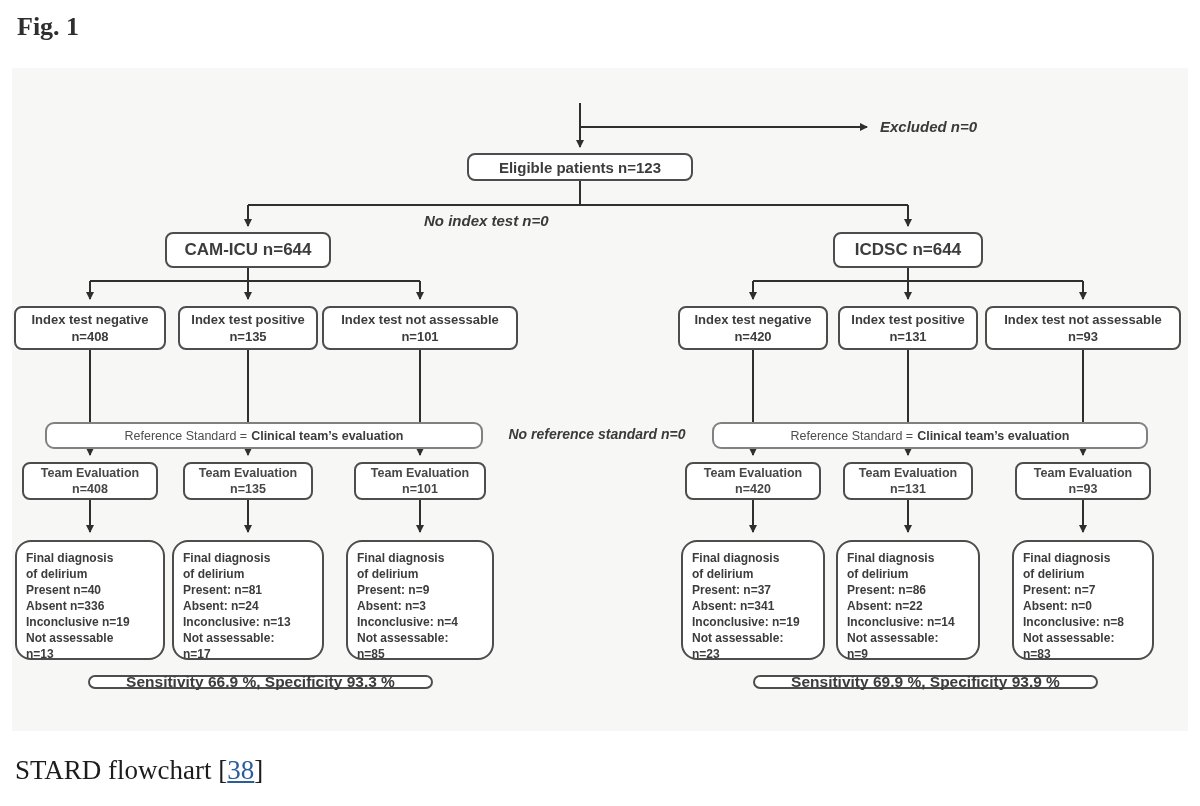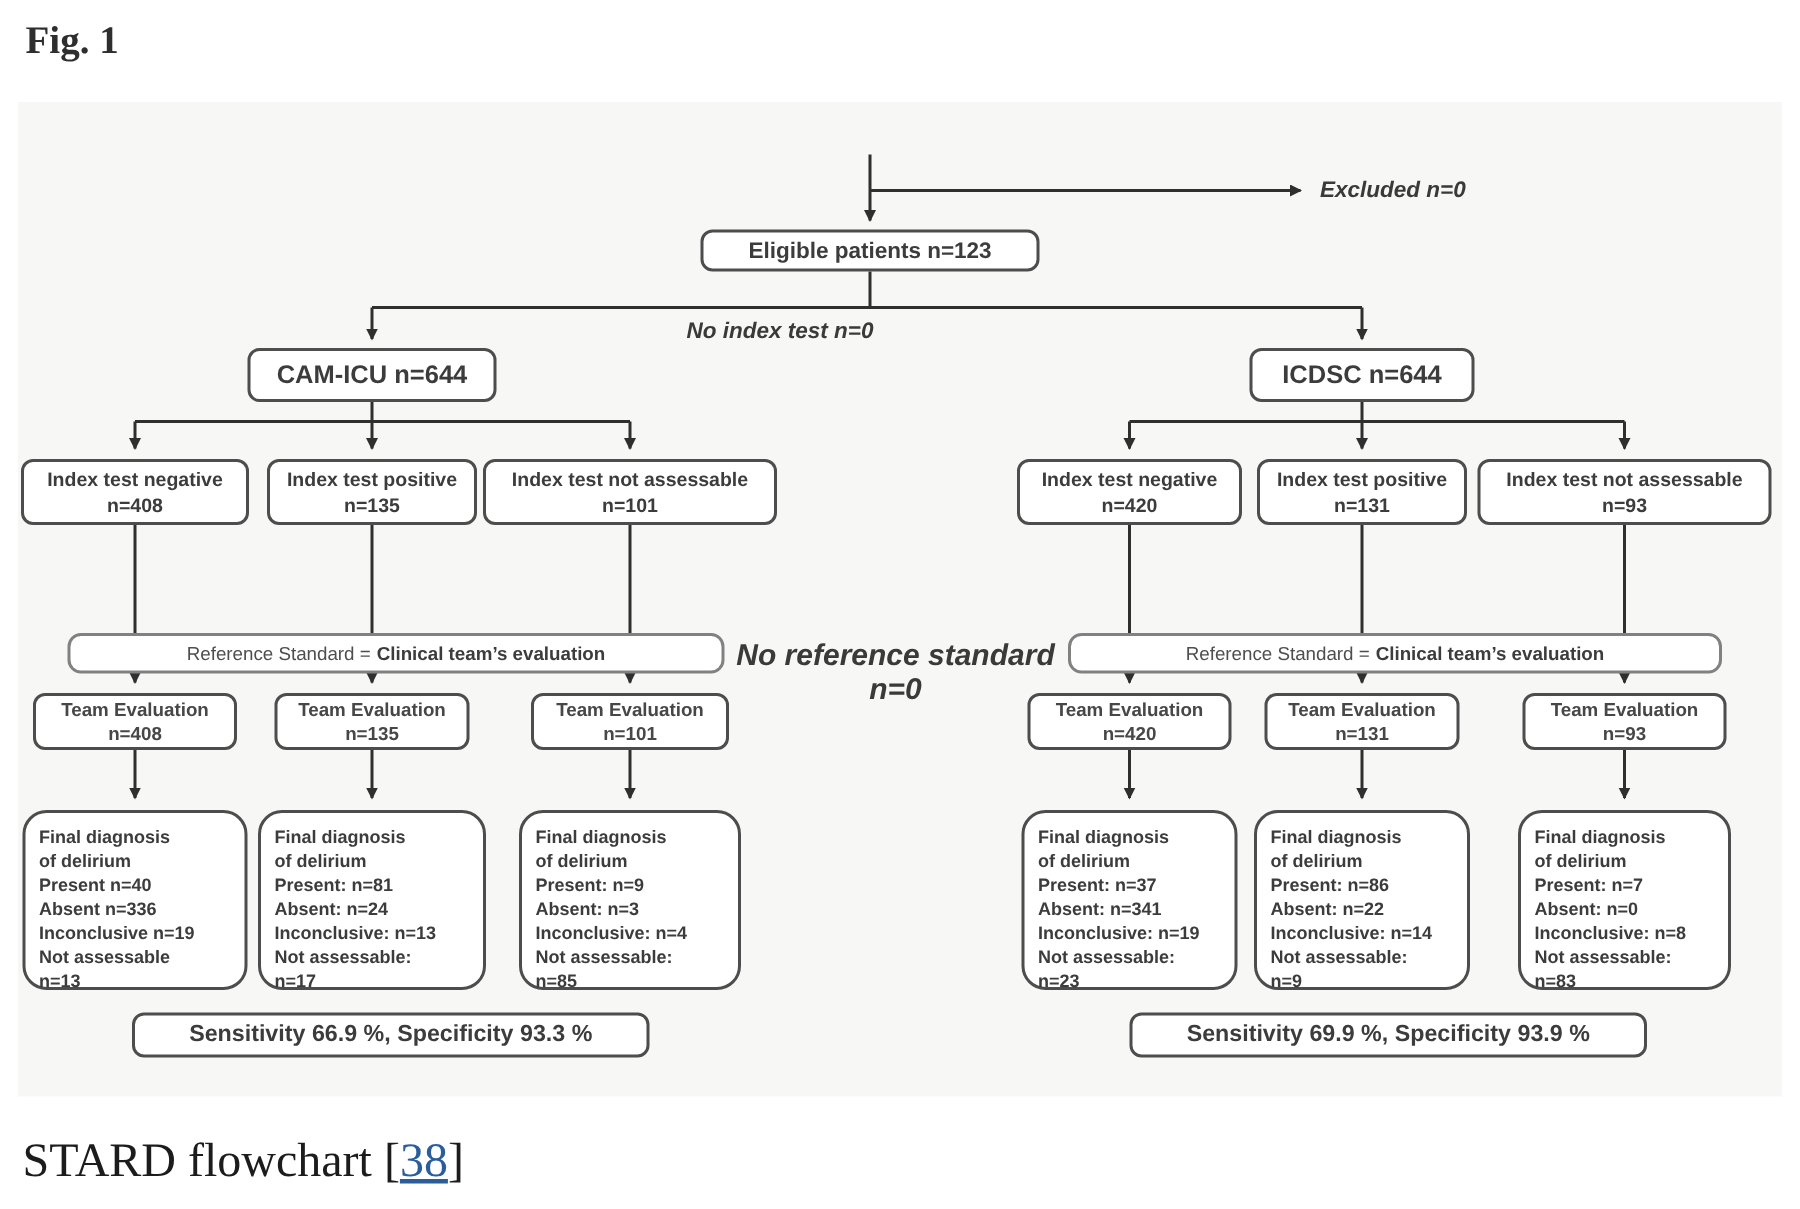--- a/index.html
+++ b/index.html
@@ -34,30 +34,30 @@
 
   .team { top:394px; height:38px; font-size:12.5px; line-height:16px; font-weight:600; color:#474747; }
   .t-l1{left:10px;width:136px}  .t-l2{left:171px;width:130px}  .t-l3{left:342px;width:132px}
   .t-r1{left:673px;width:136px} .t-r2{left:831px;width:130px}  .t-r3{left:1003px;width:136px}
 
   .final { top:472px; height:120px; border-radius:16px; font-size:12px; line-height:16px;
            align-items:flex-start; justify-content:flex-start; padding:8px 19px 4px 9px; text-align:left; }
   .f-l1{left:3px;width:150px}   .f-l2{left:160px;width:152px}  .f-l3{left:334px;width:148px}
   .f-r1{left:669px;width:144px} .f-r2{left:824px;width:144px}  .f-r3{left:1000px;width:142px}
 
-  .sens { top:607px; height:30px; font-size:15.5px; }
+  .sens { top:607px; height:14px; font-size:15.5px; }
   .s-l{left:76px;width:345px}   .s-r{left:741px;width:345px}
 
   .note { position:absolute; font-style:italic; font-weight:bold; color:#3a3a3a; font-size:15px; }
   .n-excluded{ left:868px; top:50px;  width:150px; text-align:left; }
-  .n-noindex { left:396px; top:144px; width:224px; text-align:center; }
-  .n-noref   { left:473px; top:358px; width:224px; text-align:center; font-size:20px; }
+  .n-noindex { left:412px; top:144px; width:224px; }
+  .n-noref   { left:473px; top:358px; width:224px; text-align:center; font-size:14px; }
 
   .caption { position:absolute; left:15px; top:755px; font-family:"Liberation Serif",serif;
-             font-size:32px; color:#1c1c1c; }
+             font-size:27px; color:#1c1c1c; }
   .caption a { color:#2b5d9b; text-decoration:underline; cursor:pointer; }
 
   line { stroke:#2f2f2f; stroke-width:2; }
 </style>
 </head>
 <body>
 
 <div class="page">
 
   <div class="fig-label">Fig. 1</div>

